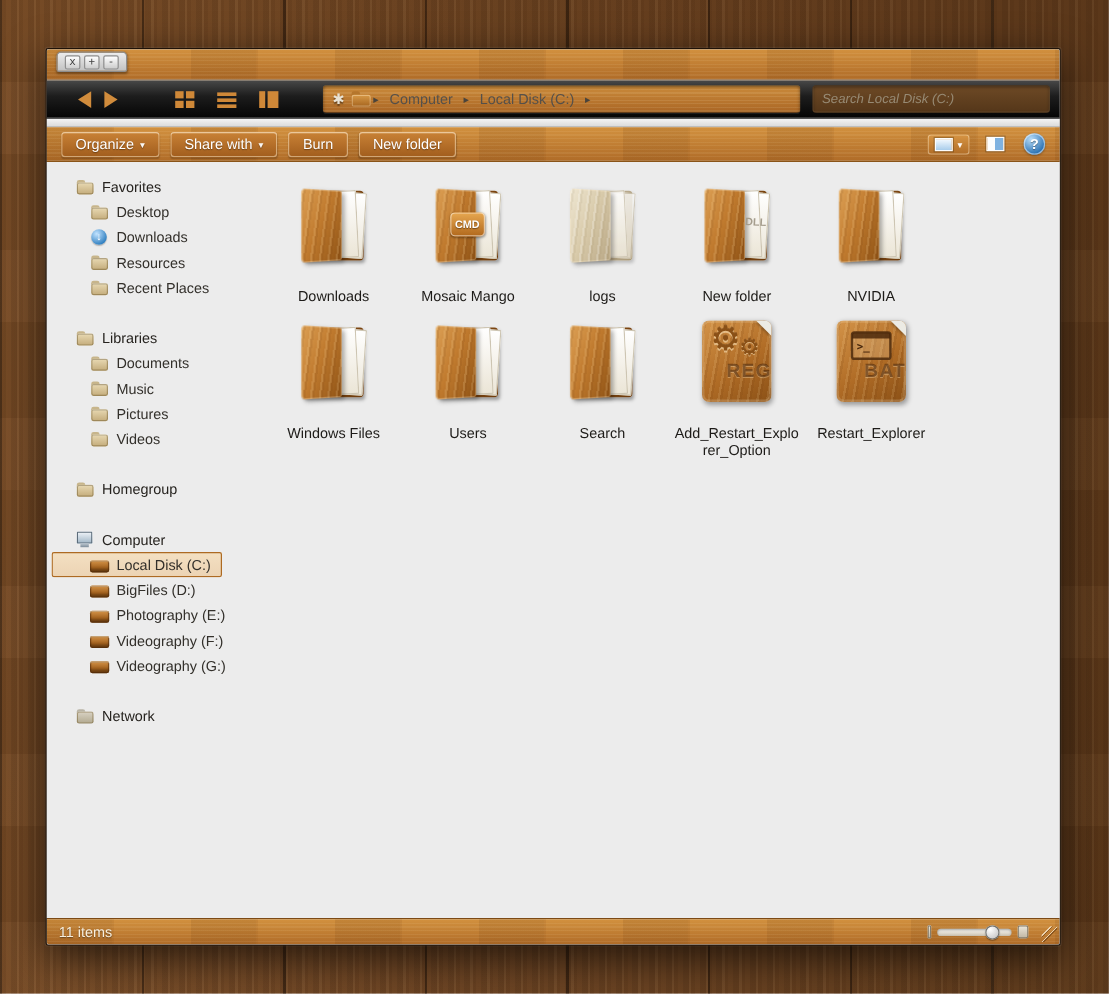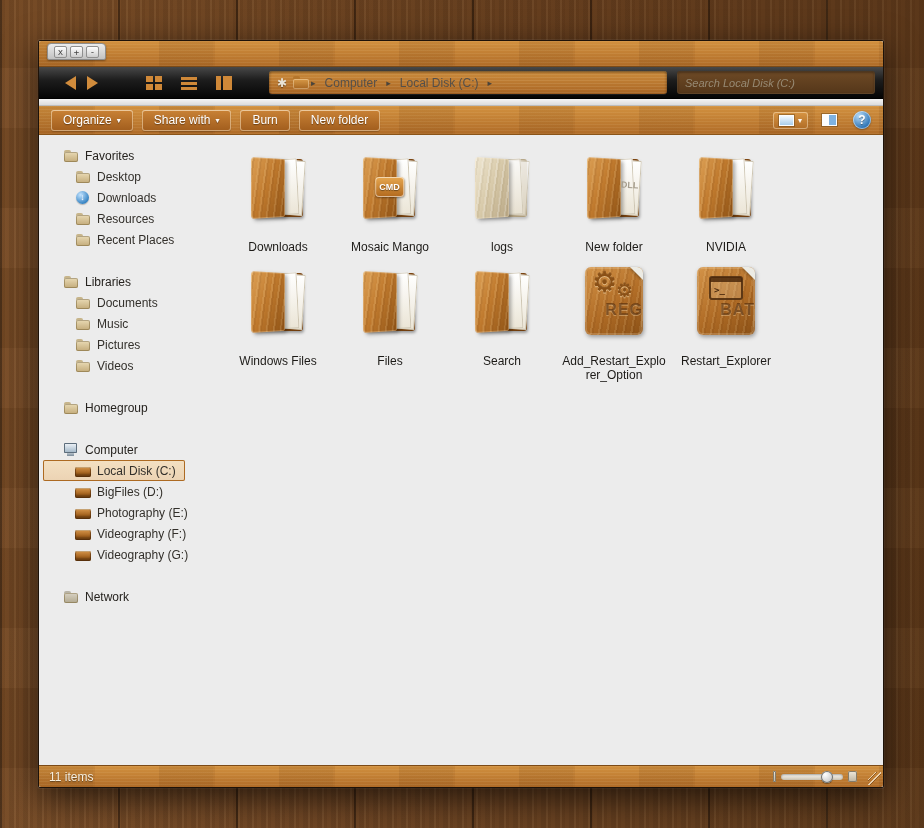--- a/index.html
+++ b/index.html
@@ -442,21 +442,21 @@
         </div>
         <div class="tile">
           <div class="ico-wrap">
             <div class="ico folder">
               <div class="f-back"></div>
               <div class="f-page pA"></div>
               <div class="f-page pB"></div>
               <div class="f-cover"></div>
             </div>
           </div>
-          <div class="tile-label">Files</div>
+          <div class="tile-label">Users</div>
         </div>
         <div class="tile">
           <div class="ico-wrap">
             <div class="ico folder">
               <div class="f-back"></div>
               <div class="f-page pA"></div>
               <div class="f-page pB"></div>
               <div class="f-cover"></div>
             </div>
           </div>

